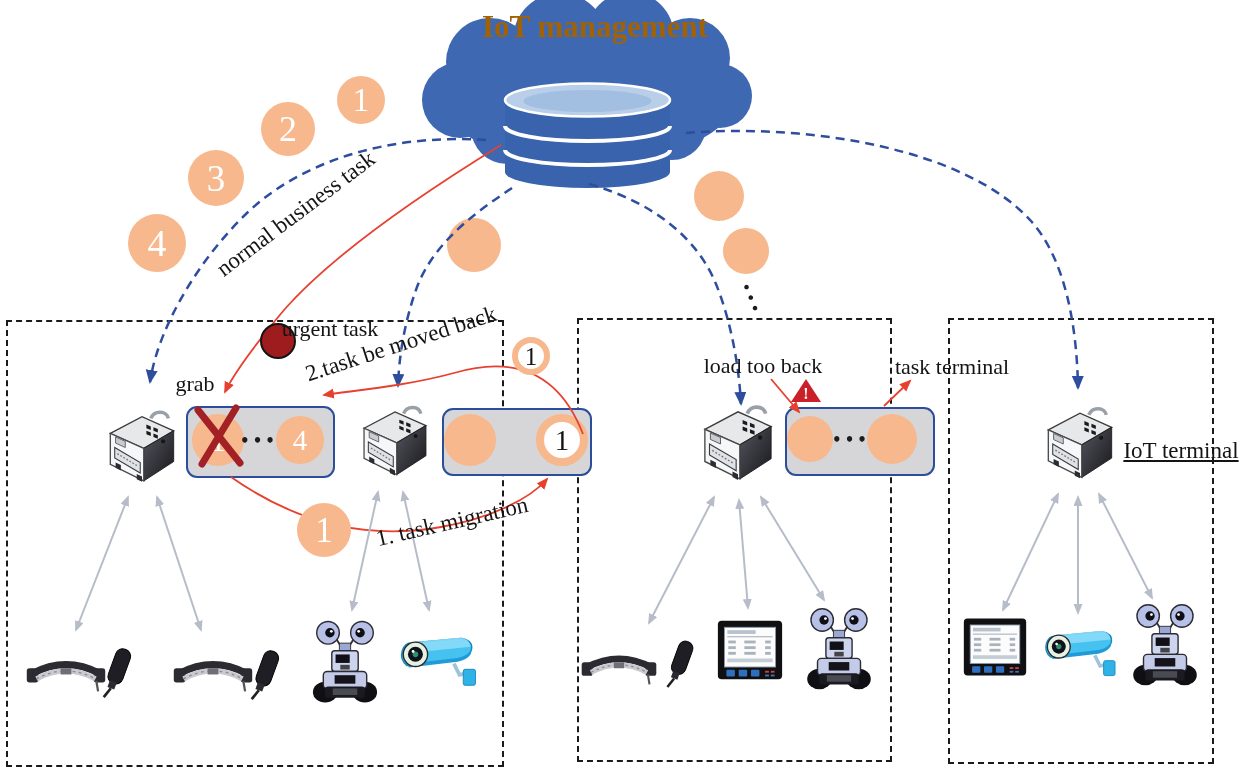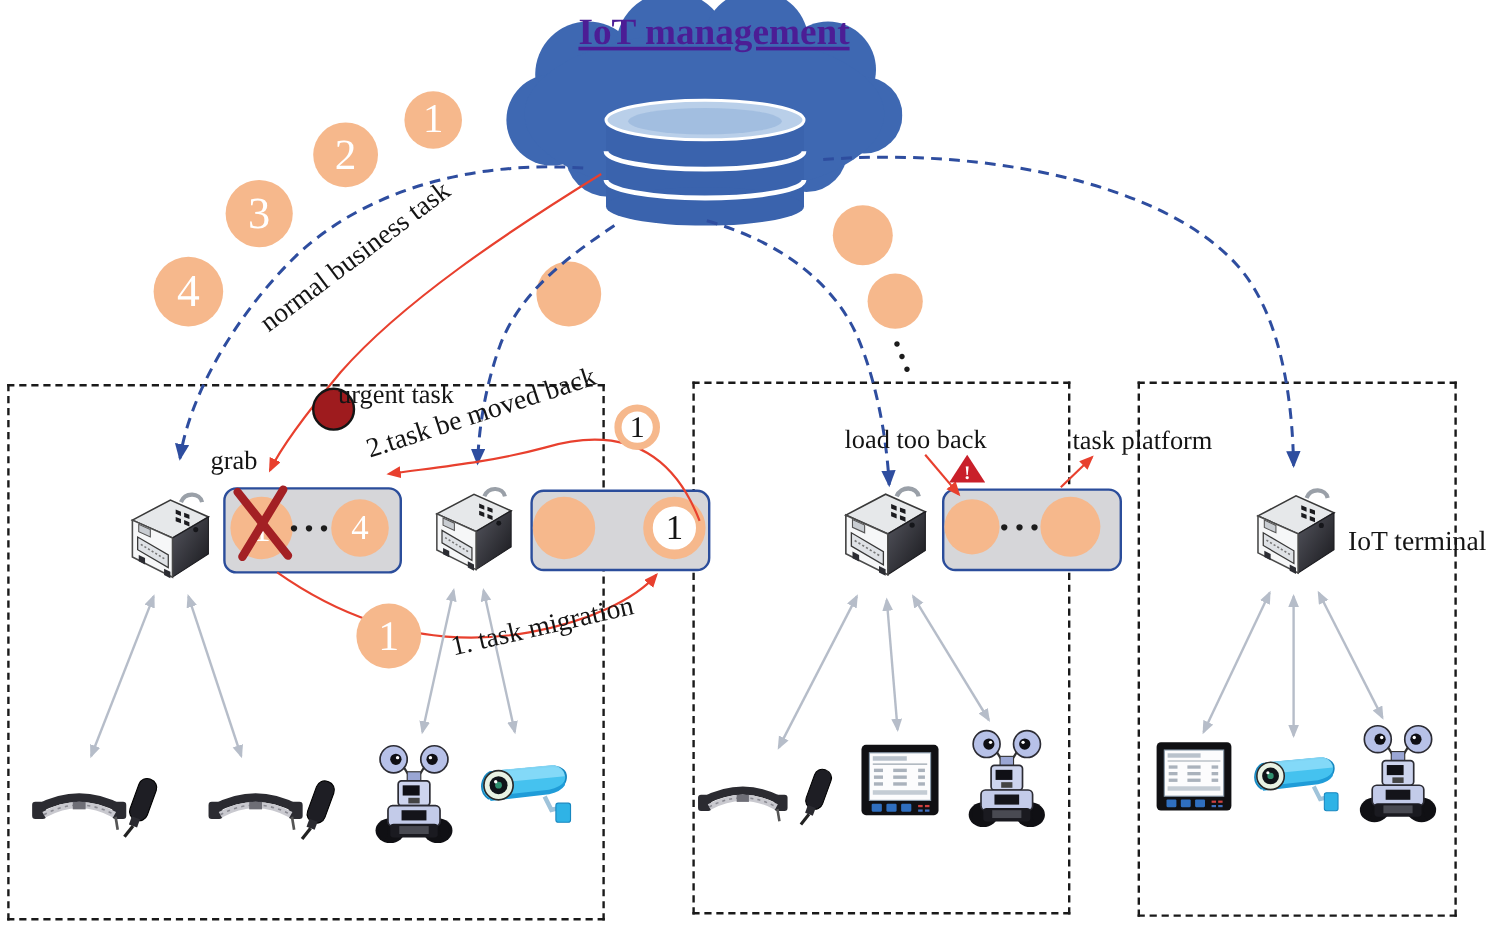--- a/index.html
+++ b/index.html
@@ -10,21 +10,21 @@
   .queue{position:absolute;background:#d6d6d9;border:2.5px solid #2b4d9b;border-radius:11px;}
   .circle{position:absolute;border-radius:50%;background:#f6b88c;color:#ffffff;
           display:flex;align-items:center;justify-content:center;
           font-family:"Liberation Serif",serif;line-height:1;}
   .ringc{background:#ffffff;color:#141414;}
   .lbl{position:absolute;font-family:"Liberation Serif",serif;color:#141414;
        white-space:nowrap;transform:translate(-50%,-50%);}
   .dots{position:absolute;color:#1c1c1c;font-weight:bold;letter-spacing:3px;
         font-family:"DejaVu Sans",sans-serif;transform:translate(-50%,-50%);}
   .title{position:absolute;left:395px;top:4px;width:400px;text-align:center;
-         font-size:31px;line-height:46px;font-weight:600;color:#4c1d95;text-decoration:underline;}
+         font-size:31px;line-height:46px;font-weight:600;color:#a16207;}
   svg{display:block;}
 </style>
 </head>
 <body>
 
 <div id="canvas">
 
   <svg width="0" height="0" style="position:absolute" aria-hidden="true">
     <defs>
       <linearGradient id="srvSide" x1="0" y1="0" x2="1" y2="1">
@@ -308,16 +308,16 @@
     <polygon points="16,1 31,24 1,24" fill="#c9202a"></polygon>
     <text x="16" y="21" text-anchor="middle" font-size="16" font-weight="bold" fill="#ffffff" font-family="Liberation Serif, serif">!</text>
   </svg>
 
   <div class="lbl" style="left:296px;top:214px;font-size:23px;transform:translate(-50%,-50%) rotate(-37deg);">normal business task</div>
   <div class="lbl" style="left:330px;top:301px;font-size:22px;margin-top:28px;">urgent task</div>
   <div class="lbl" style="left:195px;top:384px;font-size:22px;">grab</div>
   <div class="lbl" style="left:401px;top:344px;font-size:23px;transform:translate(-50%,-50%) rotate(-18deg);">2.task be moved back</div>
   <div class="lbl" style="left:452px;top:522px;font-size:23px;transform:translate(-50%,-50%) rotate(-13deg);">1. task migration</div>
   <div class="lbl" style="left:763px;top:366px;font-size:22px;">load too back</div>
-  <div class="lbl" style="left:952px;top:367px;font-size:22px;">task platform</div>
-  <div class="lbl" style="left:1181px;top:451px;font-size:23px;">IoT terminal</div>
+  <div class="lbl" style="left:952px;top:367px;font-size:22px;">task terminal</div>
+  <div class="lbl" style="left:1181px;top:451px;font-size:23px;text-decoration:underline;">IoT terminal</div>
 
 </div>
 
 </body></html>

